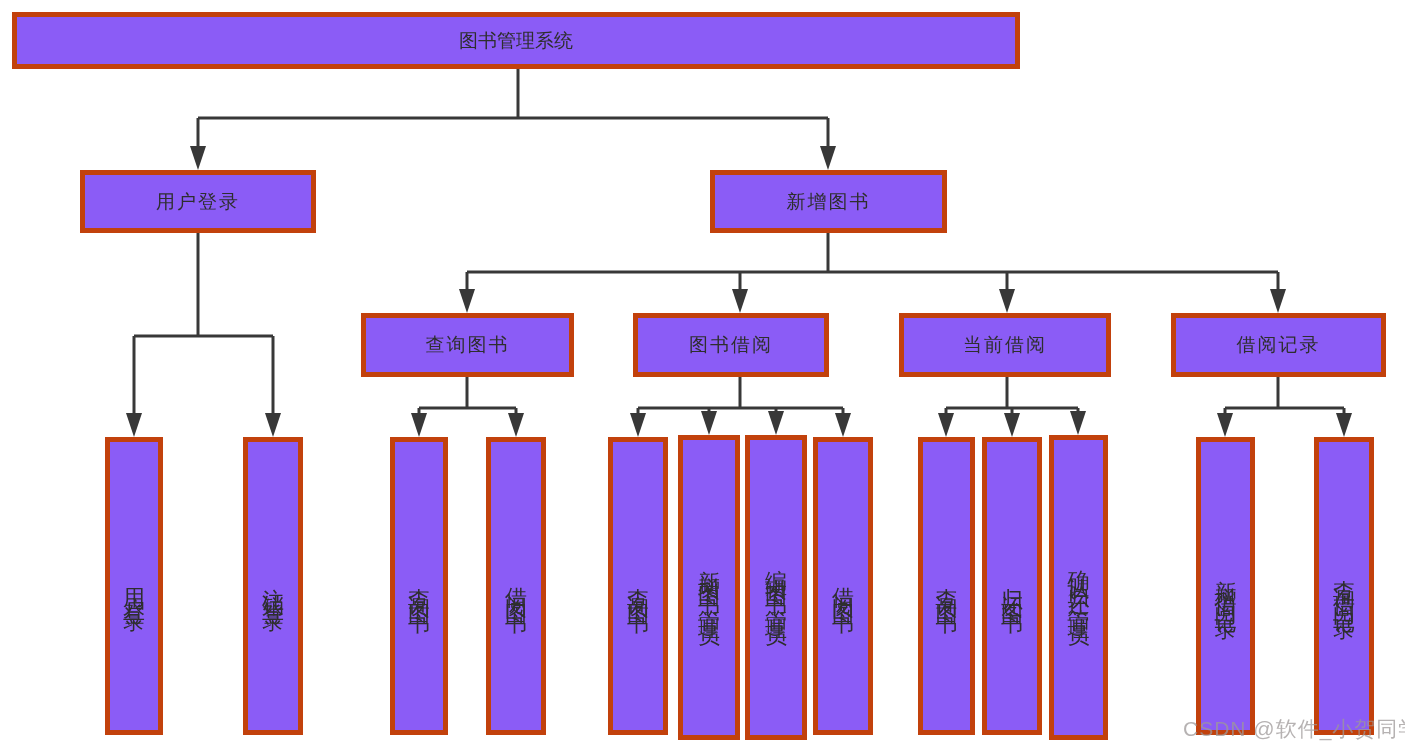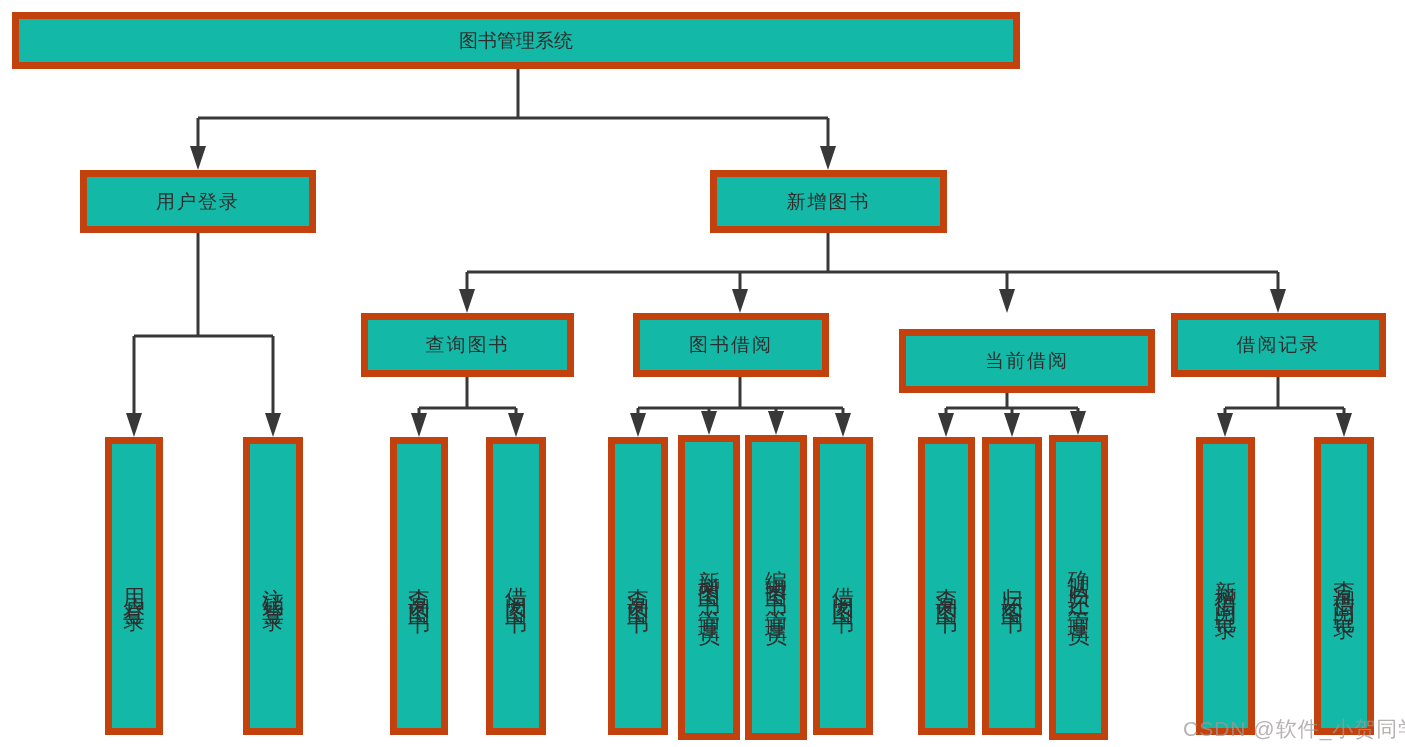--- a/index.html
+++ b/index.html
@@ -7,22 +7,22 @@
     position:relative;
     width:1405px;height:747px;
     background:#ffffff;
     font-family:"Liberation Sans", sans-serif;
     overflow:hidden;
   }
   #wires{position:absolute;left:0;top:0;z-index:0;pointer-events:none;}
   .node{
     position:absolute;
     box-sizing:border-box;
-    background:#14b8a6;
-    border:7px solid #c2410c;
+    background:#8b5cf6;
+    border:5px solid #c2410c;
     color:#2e2e2e;
     display:flex;align-items:center;justify-content:center;
     z-index:1;
     font-family:Liberation Serif, serif;
   }
   .hnode{
     font-size:19px;
     letter-spacing:2px;
     font-weight:500;
     top:313px;height:64px;
@@ -109,21 +109,21 @@
       <polygon points="1336,413 1352,413 1344,437" fill="#383838"></polygon>
     </svg>
 
   <div class="node root" style="left:12px;width:1008px;">图书管理系统</div>
 
   <div class="node hnode lvl2" style="left:80px;width:236px;">用户登录</div>
   <div class="node hnode lvl2" style="left:710px;width:237px;">新增图书</div>
 
   <div class="node hnode" style="left:361px;width:213px;">查询图书</div>
   <div class="node hnode" style="left:633px;width:196px;">图书借阅</div>
-  <div class="node hnode" style="left:899px;width:256px;margin-top:16px;">当前借阅</div>
+  <div class="node hnode" style="left:899px;width:212px;">当前借阅</div>
   <div class="node hnode" style="left:1171px;width:215px;">借阅记录</div>
 
   <div class="node leaf" style="left:105px;width:58px;">用户登录</div>
   <div class="node leaf" style="left:243px;width:60px;">注销登录</div>
 
   <div class="node leaf" style="left:390px;width:58px;">查询图书</div>
   <div class="node leaf" style="left:486px;width:60px;">借阅图书</div>
 
   <div class="node leaf" style="left:608px;width:60px;">查询图书</div>
   <div class="node leaf tall" style="left:678px;width:62px;">新增图书（管理员）</div>

